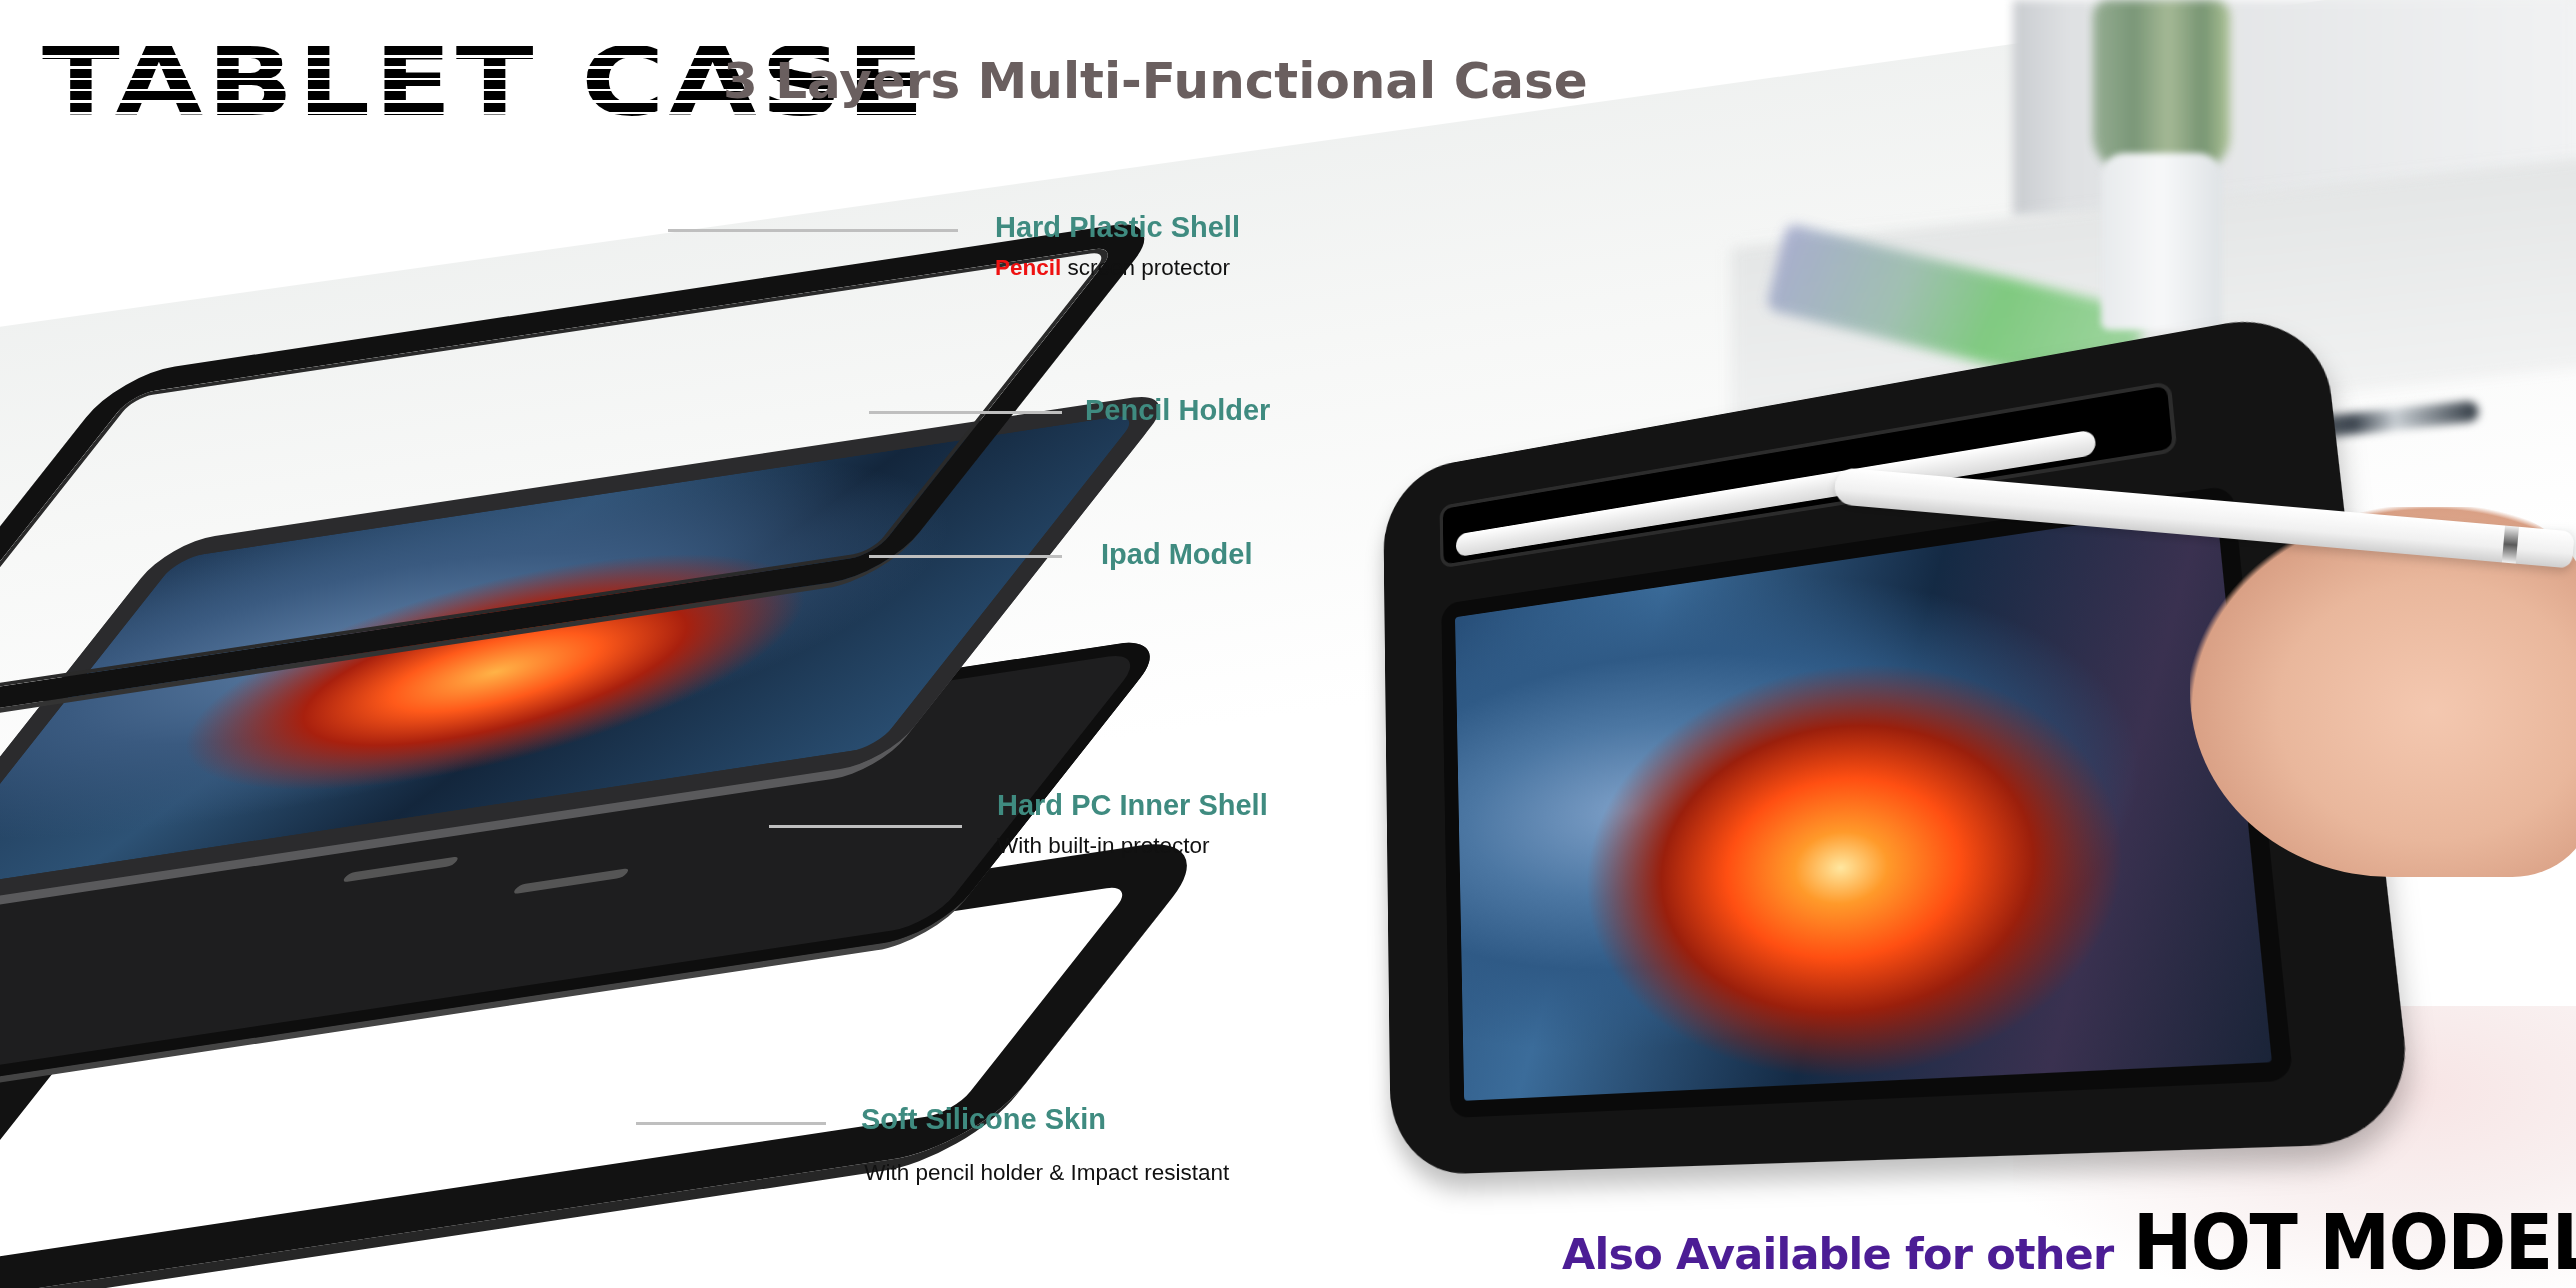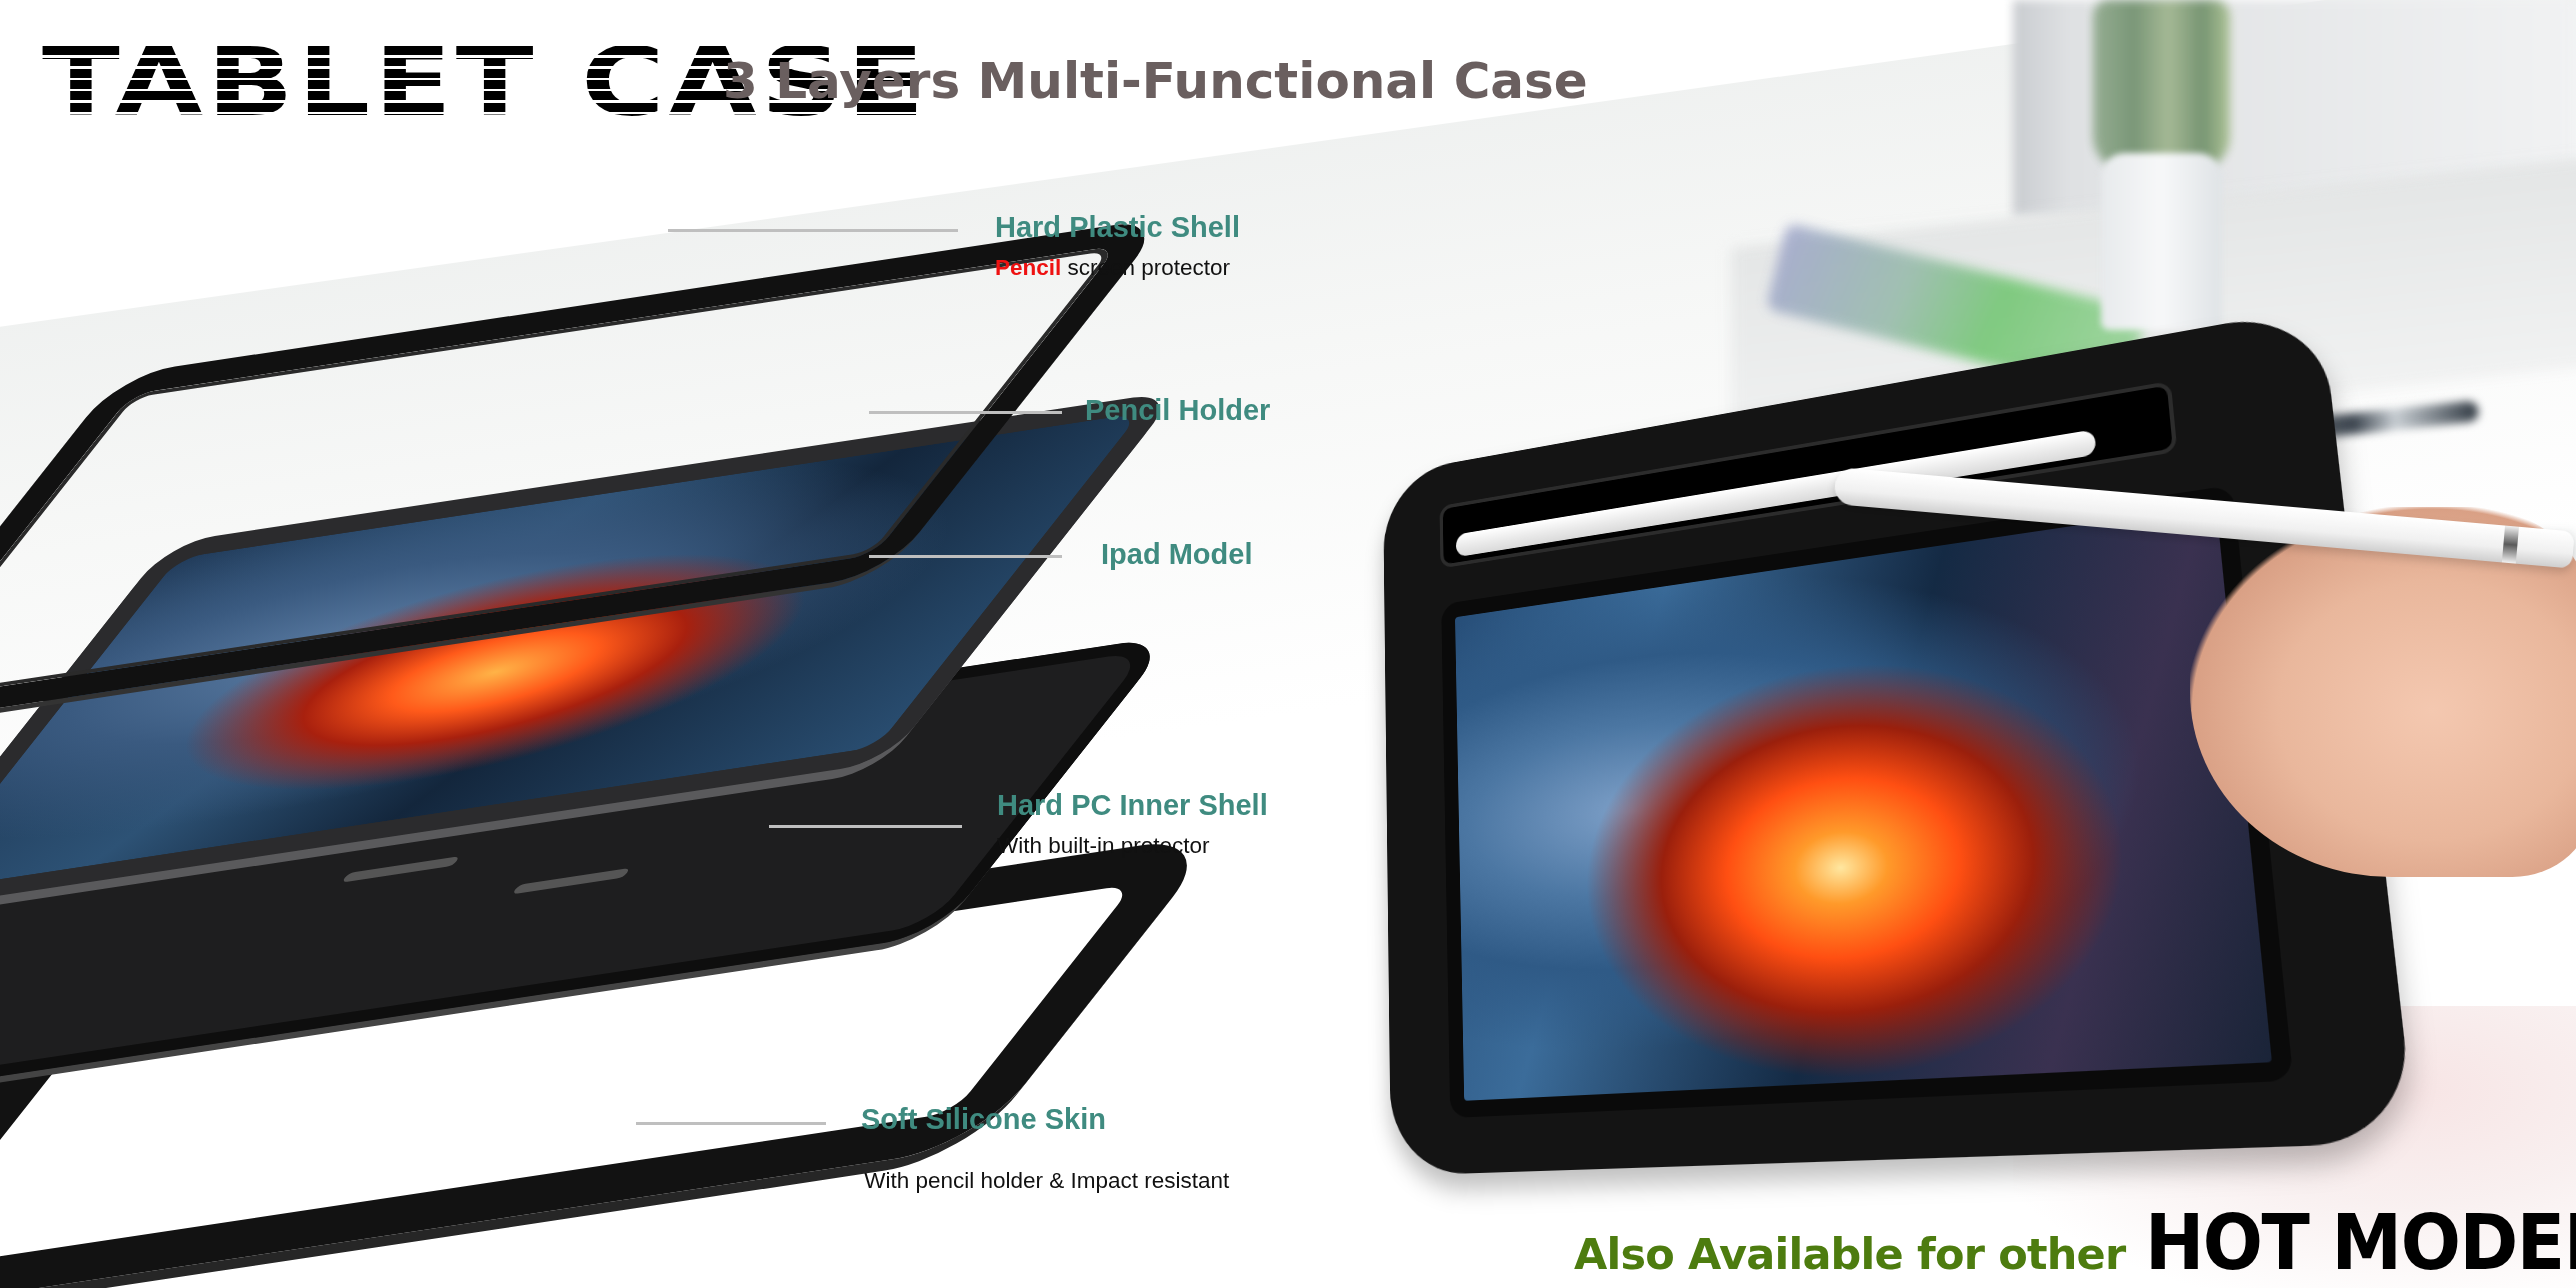--- a/index.html
+++ b/index.html
@@ -178,21 +178,21 @@
       background: linear-gradient(180deg, #f2f2f2, #5a5a5a, #f2f2f2);
     }
 
     
     .footer-line {
       position: absolute; left: 1562px; top: 1198px; white-space: nowrap;
       display: flex; align-items: baseline; gap: 19.3px;
     }
     .footer-small {
       font-family: "DejaVu Sans", sans-serif; font-weight: 700; font-size: 43px;
-      color: #4d7c0f; letter-spacing: -0.8px; margin-left: 12px;
+      color: #4c1d95; letter-spacing: -0.8px;
     }
     .footer-big {
       font-family: "DejaVu Sans", sans-serif; font-weight: 900; font-size: 77px;
       color: #000; letter-spacing: -1.6px; transform: scaleX(0.92); transform-origin: left;
       display: inline-block;
     }
   </style>
 </head>
 <body>
 
@@ -245,21 +245,21 @@
   <div class="callout-title">Ipad Model</div>
 </div>
 
 <div class="callout" style="left:997px;top:789px">
   <div class="callout-title">Hard PC Inner Shell</div>
   <div class="callout-desc">With built-in protector</div>
 </div>
 
 <div class="callout" style="left:861px;top:1103px">
   <div class="callout-title">Soft Silicone Skin</div>
-  <div class="callout-desc" style="margin-top:32px;margin-left:3.2px">With pencil holder &amp; Impact resistant</div>
+  <div class="callout-desc" style="margin-top:24px;margin-left:3.2px">With pencil holder &amp; Impact resistant</div>
 </div>
 
 <div class="photo">
   <div class="case-body">
     <div class="case-pencil-slot">
       <div class="case-pencil"></div>
     </div>
     <div class="case-screen"></div>
   </div>
   <div class="hand"></div>

